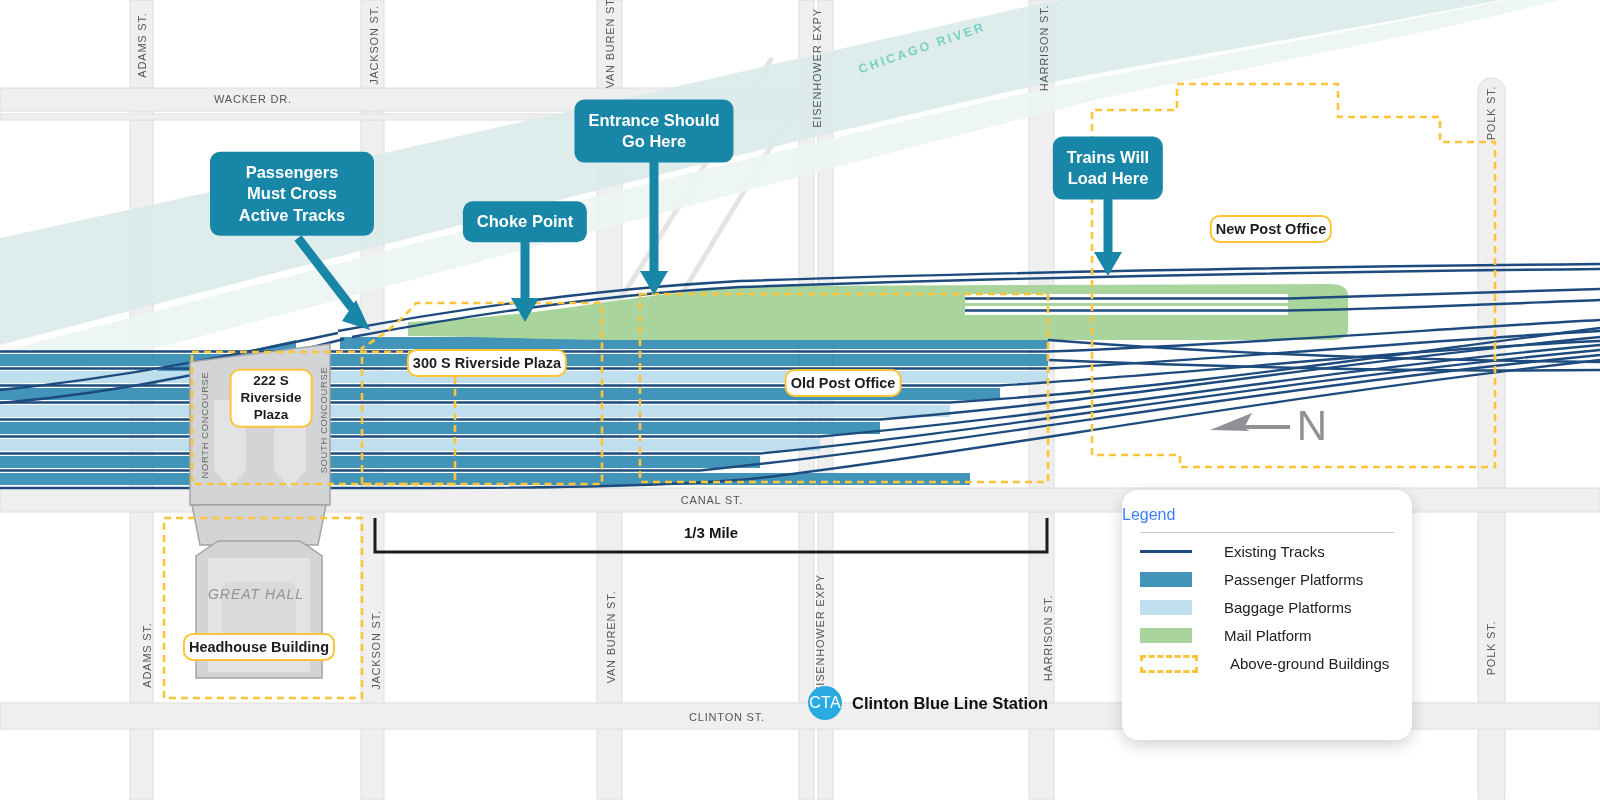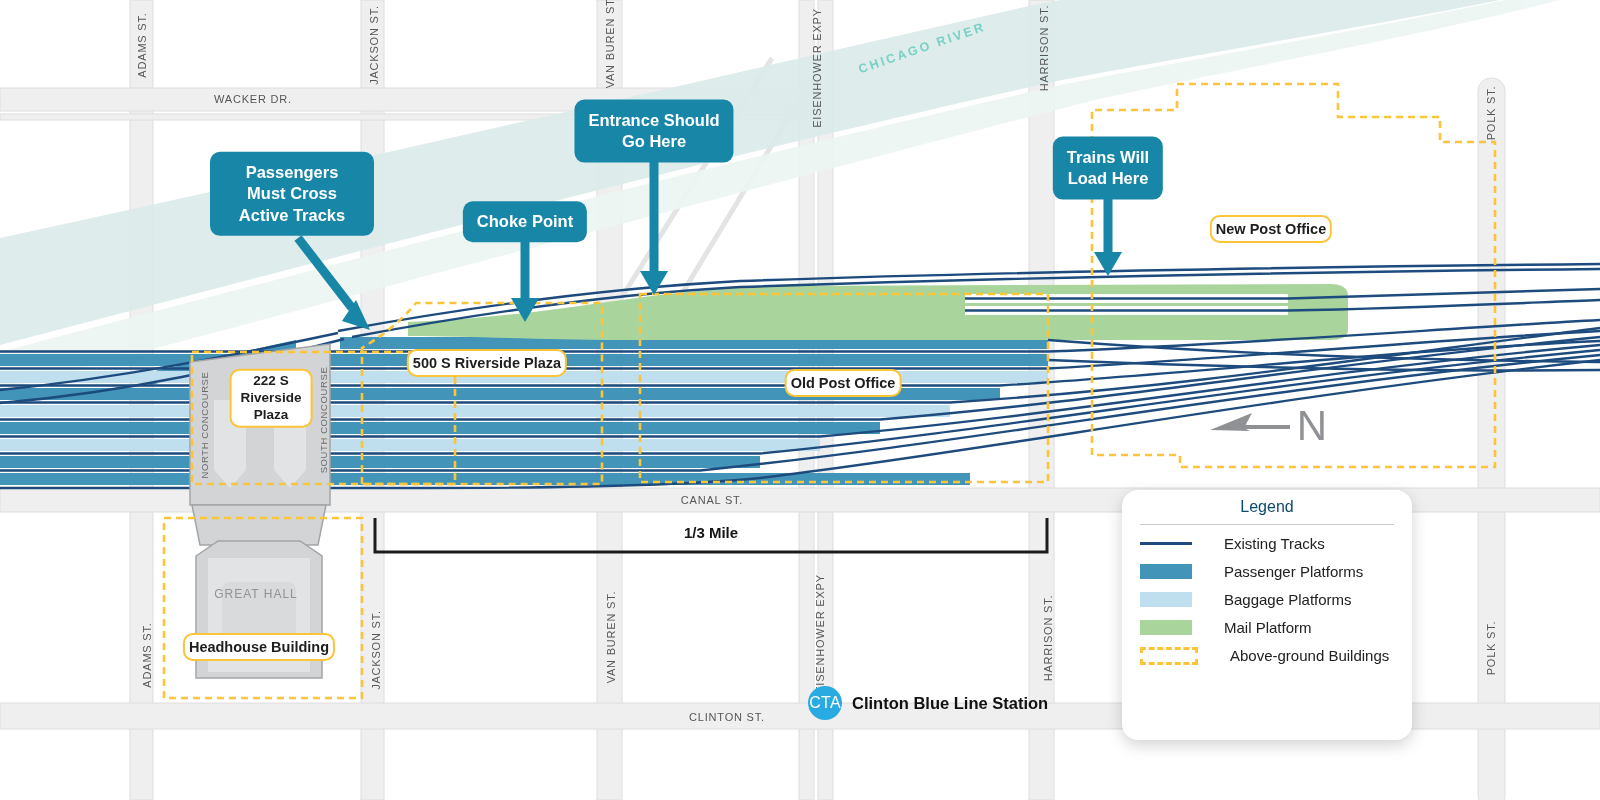--- a/index.html
+++ b/index.html
@@ -24,35 +24,35 @@
   .arrow-head{fill:var(--callout_teal);}
   .north{stroke:var(--north_gray);stroke-width:4;fill:none;}
   .north-f{fill:var(--north_gray);}
   .scalebar{stroke:#1c1c1c;stroke-width:3;fill:none;}
 
   .lab{position:absolute;transform:translate(-50%,-50%);white-space:pre-line;}
   .vlab{position:absolute;transform:translate(-50%,-50%) rotate(-90deg);white-space:nowrap;}
   .street-t{font-size:11px;letter-spacing:0.8px;color:var(--street_label);}
   .conc-t{font-size:9.5px;letter-spacing:0.6px;color:#6a6c6e;}
   .river-t{font-size:12.5px;letter-spacing:2.5px;color:var(--river_text);transform:translate(-50%,-50%) rotate(-19deg);font-weight:bold;}
-  .hall-t{font-size:12px;letter-spacing:1px;color:#919395;}
+  .hall-t{font-size:14px;letter-spacing:1px;color:#919395;font-style:italic;}
   .north-t{font-size:42px;color:var(--north_gray);font-weight:400;}
   .scale-t{font-size:15px;font-weight:bold;color:#141414;}
 
   .callout{position:absolute;transform:translate(-50%,-50%);background:var(--callout_teal);
     color:#fff;font-weight:bold;font-size:16.5px;line-height:1.3;text-align:center;
     border-radius:10px;padding:10px 14px;white-space:pre-line;}
   .ylabel{position:absolute;transform:translate(-50%,-50%);background:#fff;
     border:2.5px solid var(--building_dash_yellow);border-radius:10px;
     padding:3px 4px;font-weight:bold;font-size:14.5px;color:#1e1e1e;text-align:center;
     white-space:pre-line;line-height:1.25;}
 
   #legend{position:absolute;left:1122px;top:490px;width:290px;height:250px;background:#fff;
     border-radius:16px;box-shadow:0 5px 16px rgba(0,0,0,0.18);padding:0;}
-  #legend .lg-title{font-size:16px;color:#0c4a6e;text-align:center;margin-top:8px;font-weight:500;}
+  #legend .lg-title{font-size:16px;color:#3b82f6;margin-top:16px;font-weight:500;}
   #legend .lg-hr{height:1px;background:#c9c9c9;margin:8px 18px 10px 18px;}
   .lg-row{display:flex;align-items:center;margin:0 0 11px 18px;height:17px;gap:20px;}
   .lg-sw{width:52px;height:15px;margin-right:12px;flex:0 0 52px;position:relative;}
   .sw-tracks{height:0;border-top:3px solid var(--track_navy);margin-top:6px;}
   .sw-passenger{background:var(--passenger_teal);}
   .sw-baggage{background:var(--baggage_blue);}
   .sw-mail{background:var(--mail_green);}
   .sw-buildings{background:#fff;border:3px dashed var(--building_dash_yellow);height:12px;}
   .lg-lab{font-size:15px;color:#212121;}
   .lg-brand{display:flex;align-items:center;justify-content:center;margin-top:18px;}
@@ -195,21 +195,21 @@
 
   <div class="callout" style="left:292px;top:194px;width:136px">Passengers
 Must Cross
 Active Tracks</div>
   <div class="callout" style="left:525px;top:222px">Choke Point</div>
   <div class="callout" style="left:654px;top:131px">Entrance Should
 Go Here</div>
   <div class="callout" style="left:1108px;top:168px">Trains Will
 Load Here</div>
 
-  <div class="ylabel" style="left:487px;top:363px">500 S Riverside Plaza</div>
+  <div class="ylabel" style="left:487px;top:363px">300 S Riverside Plaza</div>
   <div class="ylabel" style="left:271px;top:398px;font-size:13.5px;padding:2px 9px">222 S
 Riverside
 Plaza</div>
   <div class="ylabel" style="left:843px;top:383px">Old Post Office</div>
   <div class="ylabel" style="left:1271px;top:229px">New Post Office</div>
   <div class="ylabel" style="left:259px;top:647px">Headhouse Building</div>
 
   <div class="lab north-t" style="left:1312px;top:426px">N</div>
   <div class="lab scale-t" style="left:711px;top:532px">1/3 Mile</div>
 

